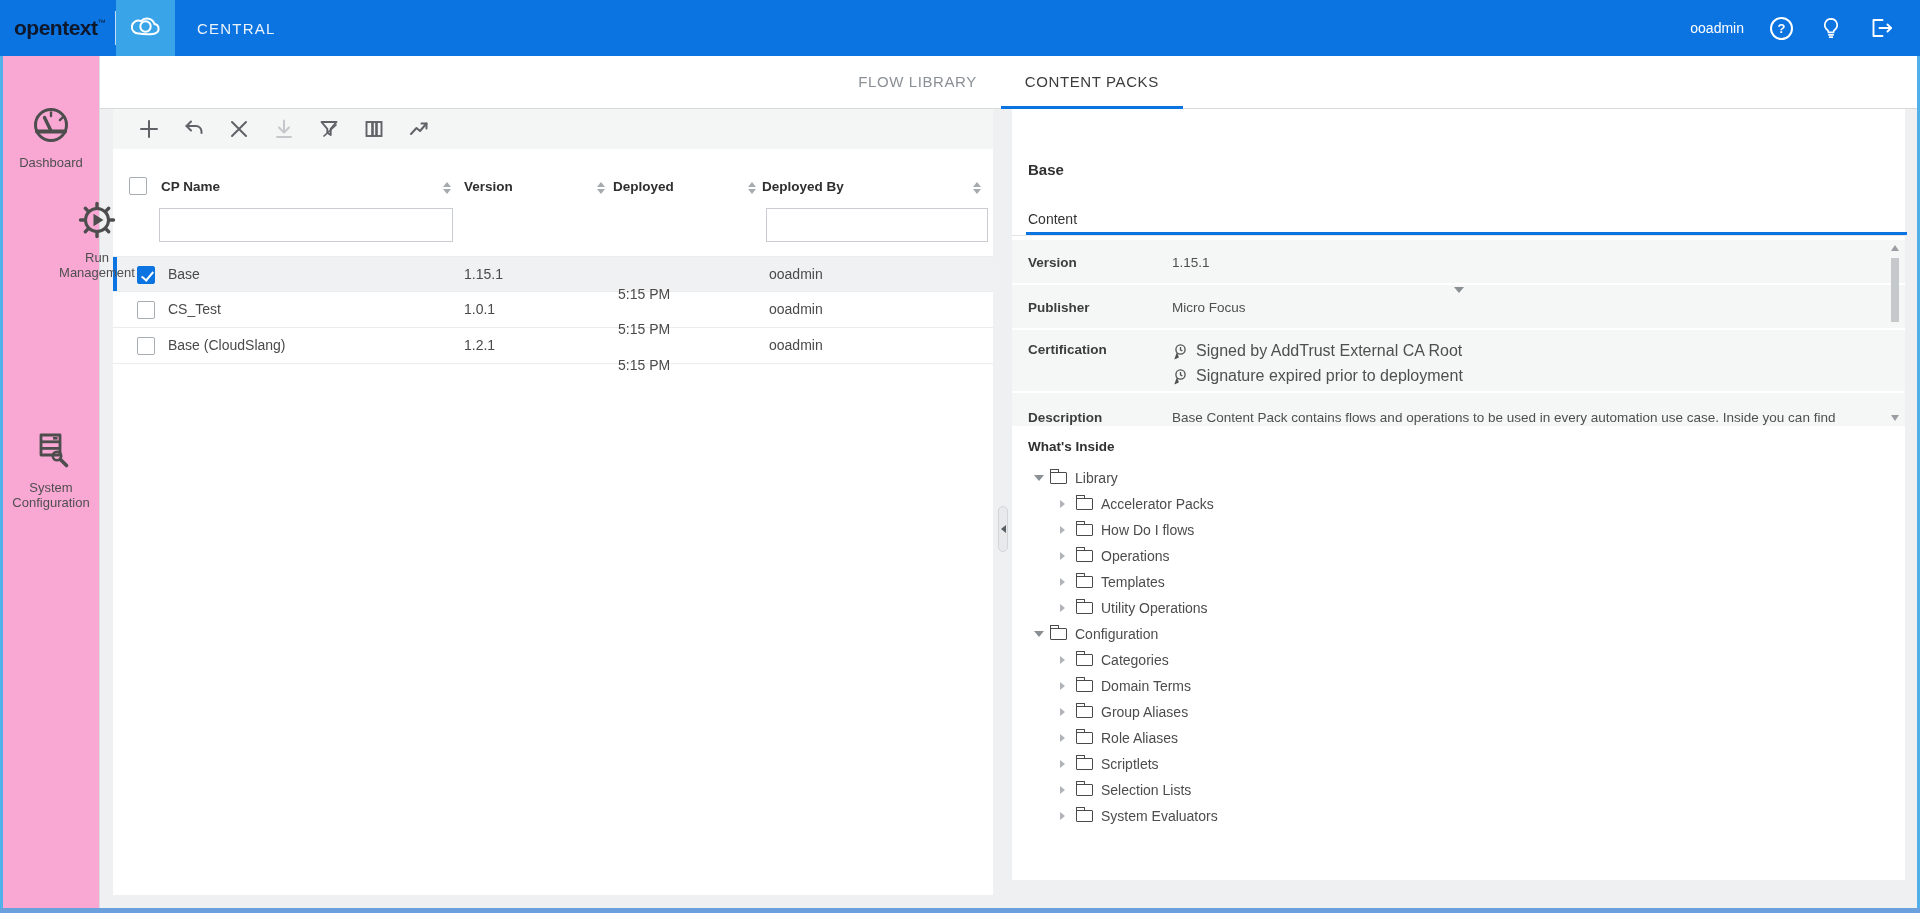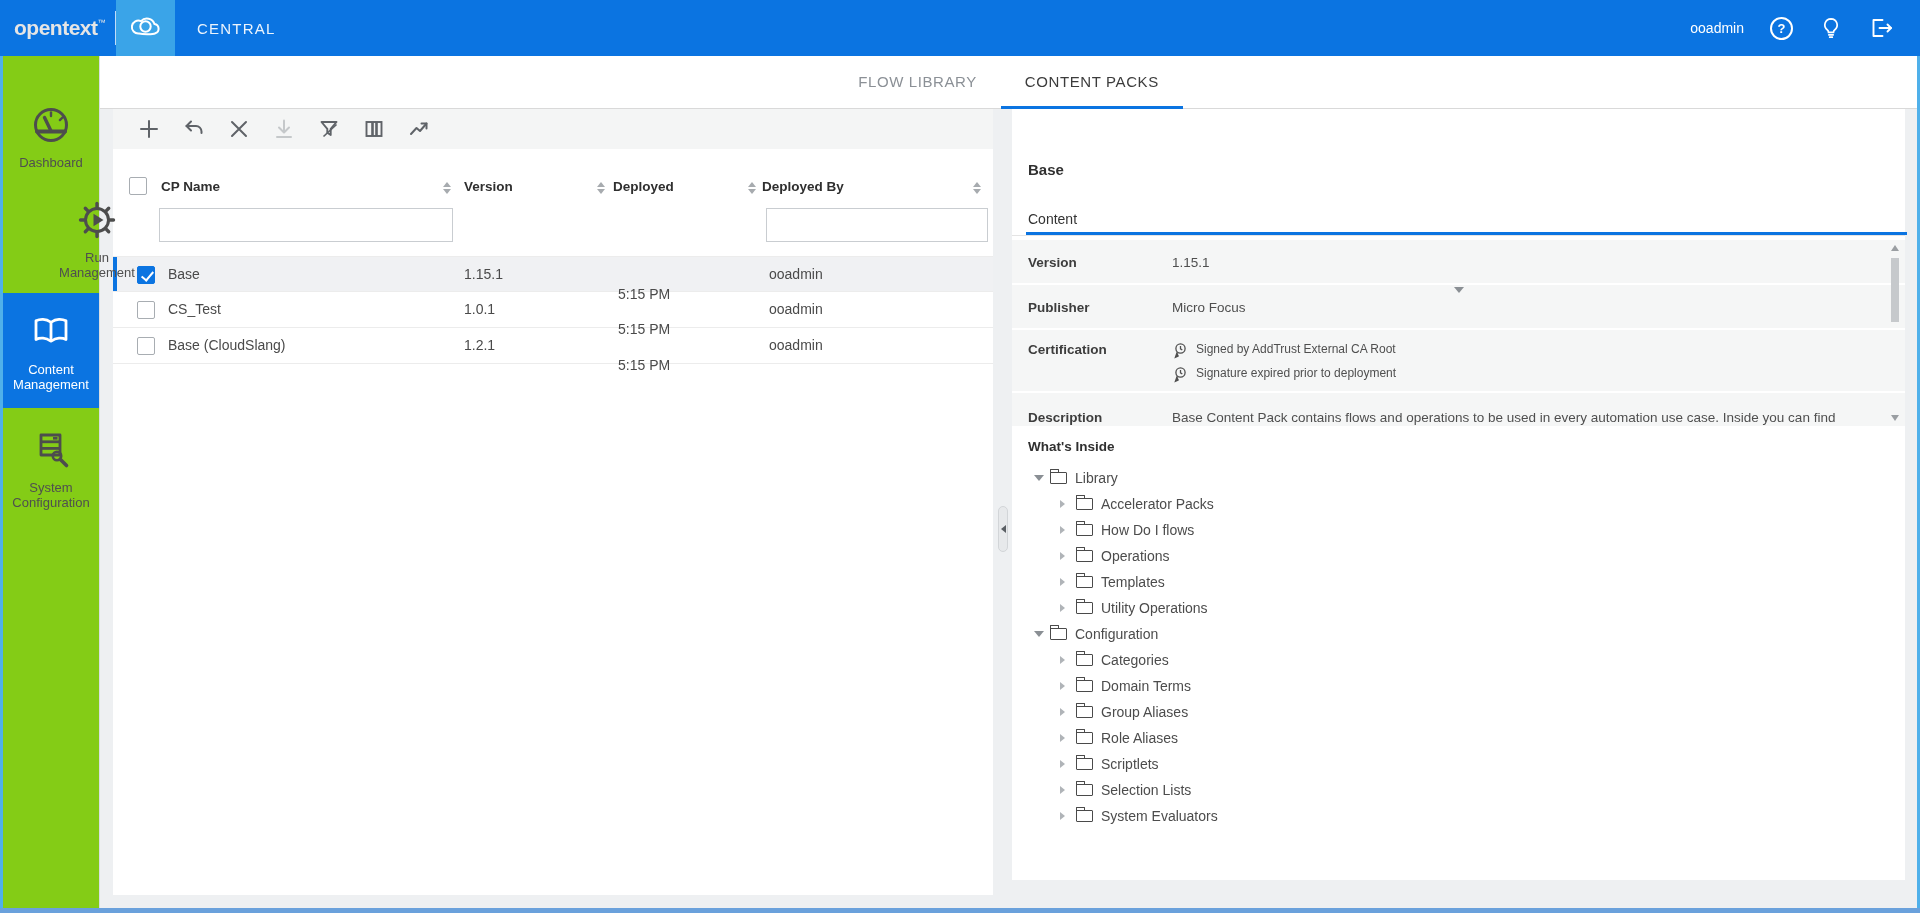--- a/index.html
+++ b/index.html
@@ -7,32 +7,32 @@
   .app { position:relative; width:1920px; height:913px; background:#eef0f2; }
 
   
   .frame-left   { position:absolute; left:0; top:56px; width:3px;  bottom:0; background:#4fb0ea; z-index:40; }
   .frame-right  { position:absolute; right:0; top:56px; width:3px; bottom:0; background:#4fb0ea; z-index:40; }
   .frame-bottom { position:absolute; left:0; bottom:0; height:5px; width:100%; background:#6aa1dc; z-index:41; }
 
   
   .topbar { position:absolute; left:0; top:0; width:1920px; height:56px; background:#0b74e1; display:flex; align-items:center; z-index:50; }
   .brand { display:flex; align-items:center; height:56px; }
-  .wordmark { color:#e5e5e5; font-weight:bold; font-size:21px; letter-spacing:-0.5px; padding:0 10px 0 14px; }
+  .wordmark { color:#0f172a; font-weight:bold; font-size:21px; letter-spacing:-0.5px; padding:0 10px 0 14px; }
   .wordmark sup { font-size:8px; font-weight:normal; vertical-align:top; position:relative; top:2px; }
   .brand-divider { width:1px; height:34px; background:rgba(255,255,255,.75); }
   .logo-square { width:59px; height:56px; background:#3aa4e8; display:flex; align-items:center; justify-content:center; cursor:pointer; }
   .app-title { color:rgba(255,255,255,.92); font-size:15px; letter-spacing:1.2px; margin-left:22px; }
   .topbar-right { margin-left:auto; display:flex; align-items:center; gap:26px; padding-right:26px; }
   .username { color:#fff; font-size:14px; cursor:pointer; }
   .help-circle { width:23px; height:23px; border:2px solid #fff; border-radius:50%; color:#fff; font-size:13px; font-weight:bold; display:flex; align-items:center; justify-content:center; cursor:pointer; }
   .top-ic { cursor:pointer; display:flex; align-items:center; }
 
   
-  .sidebar { position:absolute; left:3px; top:56px; width:97px; bottom:5px; background:#84cc16; border-right:1px solid #d9dde1; z-index:30; }
+  .sidebar { position:absolute; left:3px; top:56px; width:97px; bottom:5px; background:#f9a8d4; border-right:1px solid #d9dde1; z-index:30; }
   .side-item { position:absolute; left:0; width:100%; display:flex; flex-direction:column; align-items:center; justify-content:center; cursor:pointer; color:#4f4f4f; }
   .side-item .lbl { font-size:13px; line-height:15px; text-align:center; margin-top:7px; width:92px; }
   .si-dashboard { top:38px;  height:86px; }
   .si-run       { top:132px; height:100px;margin-left:46px; }
   .si-content   { top:237px; height:115px; background:#0b74e1; color:#fff; }
   .si-system    { top:362px; height:100px; }
 
   
   .tabstrip { position:absolute; left:100px; top:56px; right:3px; height:53px; background:#fff; border-bottom:1px solid #d9d9d9; display:flex; justify-content:center; z-index:20; }
   .tab { font-size:15px; letter-spacing:.6px; color:#8b9096; padding:0 24px; line-height:52px; cursor:pointer; position:relative; }
@@ -79,21 +79,21 @@
   .d-tab.active::after { content:""; position:absolute; left:-2px; right:-2px; bottom:-1px; height:3px; background:#0b74e1; }
 
   .d-fields { position:absolute; left:0; right:0; top:131px; height:186px; background:#f5f6f6; }
   .f-row { display:flex; padding:0 16px; border-bottom:2px solid #fff; align-items:flex-start; }
   .f-row .f-label { width:144px; flex:none; font-size:13.5px; font-weight:bold; color:#3d3d3d; }
   .f-val { font-size:13.5px; color:#4f4f4f; }
   .fr-version, .fr-publisher { height:45px; padding-top:15px; }
   .fr-cert { height:63px; padding-top:12px; }
   .fr-desc { height:32px; padding-top:9px; border-bottom:none;align-items:flex-end; }
   .cert-lines { display:flex; flex-direction:column; gap:7px; }
-  .cert-line { display:flex; align-items:flex-start; gap:8px; font-size:12px; color:#4f4f4f; }
+  .cert-line { display:flex; align-items:flex-end; gap:8px; font-size:16px; color:#4f4f4f; }
   .fr-desc .f-val { white-space:nowrap; overflow:hidden; width:700px; }
   .desc-exp { position:absolute; left:442px; top:178px; width:0; height:0; border-left:5px solid transparent; border-right:5px solid transparent; border-top:6px solid #8a8f94; cursor:pointer; }
 
   
   .sb { position:absolute; right:4px; top:2px; bottom:2px; width:12px; }
   .sb-tri-up { position:absolute; top:3px; left:2px; width:0; height:0; border-left:4px solid transparent; border-right:4px solid transparent; border-bottom:6px solid #9a9ea2; cursor:pointer; }
   .sb-thumb { position:absolute; top:16px; left:2px; width:8px; height:64px; background:#c6c9cc; cursor:pointer; }
   .sb-tri-dn { position:absolute; bottom:3px; left:2px; width:0; height:0; border-left:4px solid transparent; border-right:4px solid transparent; border-top:6px solid #9a9ea2; cursor:pointer; }
 
   
@@ -176,31 +176,20 @@
               <path d="M35.5 23 h4"></path>
             <path d="M11.3 11.3 l2.8 2.8"></path>
               <path d="M31.9 31.9 l2.8 2.8"></path>
             <path d="M34.7 11.3 l-2.8 2.8"></path>
               <path d="M14.1 31.9 l-2.8 2.8"></path>
           </g>
           <path d="M19.5 16.8 L29.5 23 L19.5 29.2 z" fill="#4d4d4d" stroke="none"></path>
         </svg>
       </span>
       <div class="lbl">Run Management</div>
-    </div>
-    <div class="side-item si-content">
-      <span>
-        <svg class="ic" width="46" height="46" viewBox="0 0 46 46" fill="none" stroke="#ffffff" stroke-width="2.8" stroke-linecap="round" stroke-linejoin="round">
-          <path d="M22.5 13 C18 9.5 12 9.7 8 11.8 V30.5 C12 28.5 18 28.6 22.5 32"></path>
-          <path d="M23.5 13 C28 9.5 34 9.7 38 11.8 V30.5 C34 28.5 28 28.6 23.5 32"></path>
-          <path d="M23 13.5 V31.5"></path>
-          <path d="M8 13.5 L4.5 16 V34 C11 31.5 17 32 22.8 35.5 C28.6 32 35 31.5 41.5 34 V16 L38 13.5" stroke-width="0"></path>
-        </svg>
-      </span>
-      <div class="lbl">Content Management</div>
     </div>
     <div class="side-item si-system">
       <span>
         <svg class="ic" width="46" height="46" viewBox="0 0 46 46" fill="none" stroke="#4d4d4d" stroke-width="2.8" stroke-linejoin="round">
           <path d="M13 8 h19 v20 h-19 z"></path>
           <path d="M13 14.8 h19"></path>
           <path d="M13 21.4 h19"></path>
           <rect x="25" y="10" width="4.5" height="2.6" fill="#4d4d4d" stroke="none"></rect>
           <circle cx="29" cy="29" r="4.2" stroke-width="2.6"></circle>
           <path d="M32.2 32.2 L38.5 38.5" stroke-width="3.6" stroke-linecap="round"></path>

